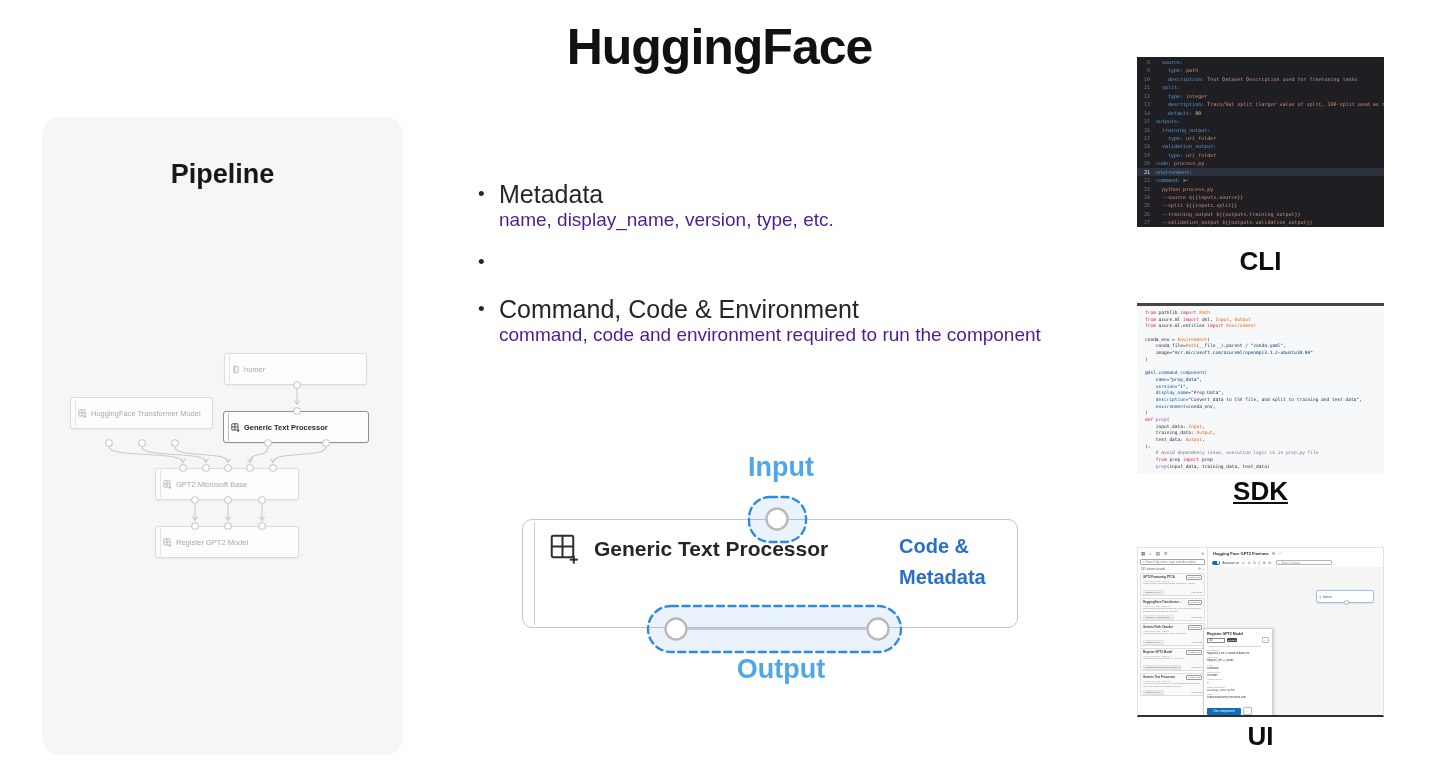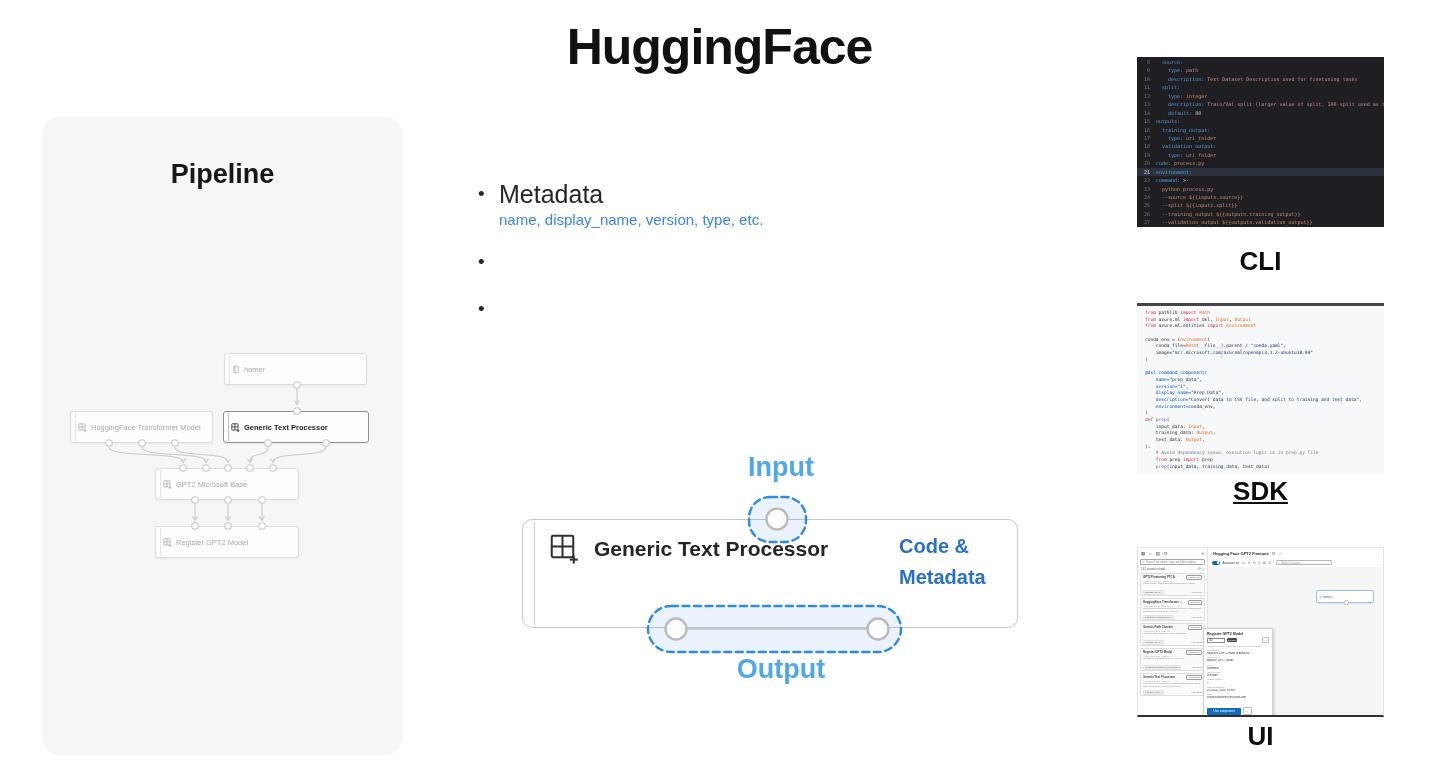--- a/index.html
+++ b/index.html
@@ -23,21 +23,21 @@
   .pnode.hi::before{background:#bdbdbd;}
   .pnode-ic{display:inline-flex;}
   .pnode-lb{white-space:nowrap;overflow:hidden;}
   .pl-edges{position:absolute;left:0;top:0;width:361px;height:638px;pointer-events:none;}
 
   
   .bullet-list{position:absolute;left:470px;top:179px;width:640px;}
   .bullet-item{display:flex;margin-bottom:17px;}
   .bullet-dot{width:29px;font-size:19px;color:#262626;line-height:30px;padding-left:8px;box-sizing:border-box;}
   .bullet-heading{font-size:25px;line-height:30px;color:#262626;}
-  .bullet-detail{font-size:15px;line-height:21px;color:#3b82f6;}
+  .bullet-detail{font-size:19px;line-height:21px;color:#4c1d95;}
 
   
   .io-label{position:absolute;left:701px;width:160px;text-align:center;
     font-size:27px;font-weight:700;color:#4fa7e9;}
   .io-input{top:452px;}
   .io-output{top:654px;}
   .comp-card{position:absolute;left:522px;top:519px;width:496px;height:109px;
     background:#fff;border:1.5px solid #c6c6c6;border-radius:10px;box-sizing:border-box;}
   .comp-card::before{content:'';position:absolute;left:11px;top:2px;bottom:2px;width:1px;background:#cfcfcf;}
   .comp-icon{position:absolute;left:26px;top:13px;}
@@ -136,21 +136,21 @@
   <div id="pnodes">
       <div class="pnode" style="left: 182px; top: 236px; width: 143px; height: 32px;">
         <span class="pnode-ic">
           <svg width="8" height="9" viewBox="0 0 16 16" fill="none" stroke="currentColor" stroke-width="1.4">
             <rect x="3.5" y="1.5" width="9" height="13" rx="1.2"></rect>
             <line x1="6" y1="1.5" x2="6" y2="14.5"></line>
           </svg>
         </span>
         <span class="pnode-lb">homer</span>
       </div>
-      <div class="pnode" style="left: 28px; top: 294px; width: 143px; height: 32px;">
+      <div class="pnode" style="left: 28px; top: 280px; width: 143px; height: 32px;">
         <span class="pnode-ic">
           <svg width="9" height="9" viewBox="0 0 17 17" fill="none" stroke="currentColor" stroke-width="1.4">
             <rect x="1.5" y="1.5" width="11.8" height="11.8" rx="0.8"></rect>
             <line x1="7.4" y1="1.5" x2="7.4" y2="13.3"></line>
             <line x1="1.5" y1="7.4" x2="13.3" y2="7.4"></line>
             <line x1="11.4" y1="14.6" x2="15.8" y2="14.6"></line>
             <line x1="13.6" y1="12.4" x2="13.6" y2="16.8"></line>
           </svg>
         </span>
         <span class="pnode-lb">HuggingFace Transformer Model</span>
@@ -244,20 +244,24 @@
         <div class="bullet-detail">name, display_name, version, type, etc.</div>
       </div>
     </div>
     <div class="bullet-item">
       <span class="bullet-dot">•</span>
       <div class="bullet-text">
       </div>
     </div>
     <div class="bullet-item">
       <span class="bullet-dot">•</span>
+      <div class="bullet-text">
+        <div class="bullet-heading">Command, Code &amp; Environment</div>
+        <div class="bullet-detail">command, code and environment required to run the component</div>
+      </div>
     </div>
   </div>
 
 <div class="io-label io-input">Input</div>
 
 <div class="comp-card">
   <span class="comp-icon">
     <svg width="31" height="31" viewBox="0 0 17 17" fill="none" stroke="#2e2e2e" stroke-width="1.1">
       <rect x="1.5" y="1.5" width="11.8" height="11.8" rx="0.8"></rect>
       <line x1="7.4" y1="1.5" x2="7.4" y2="13.3"></line>

